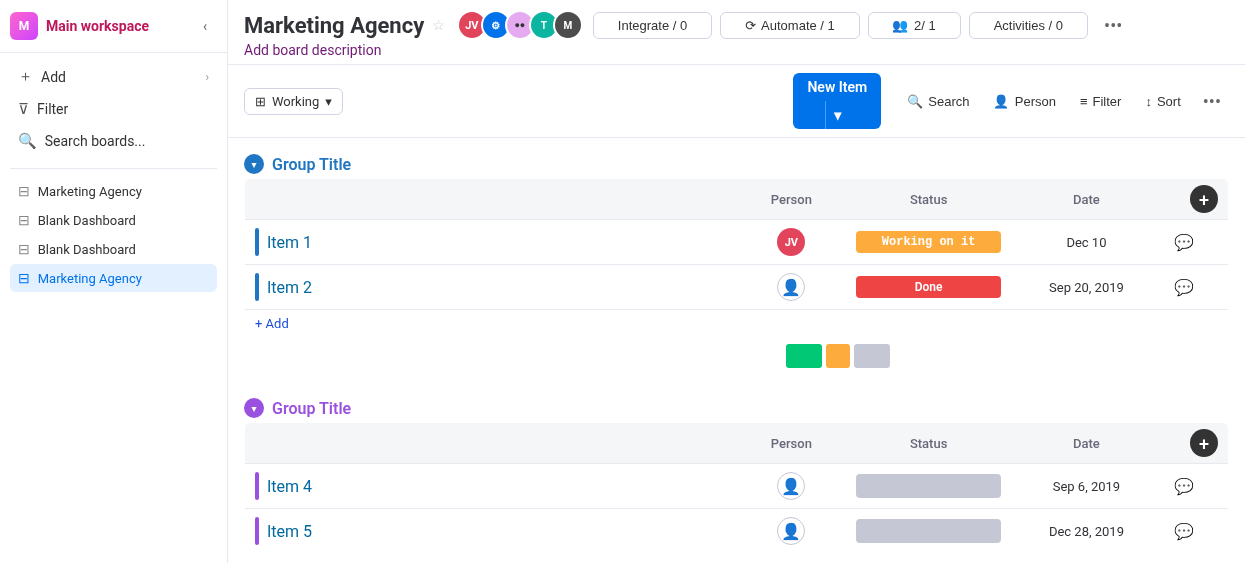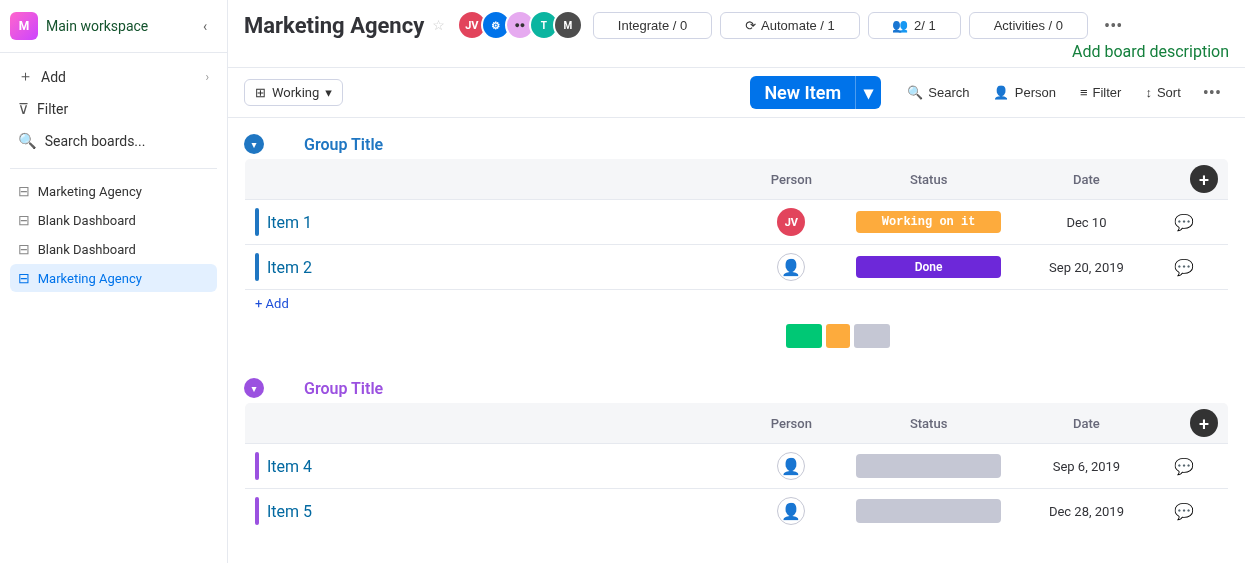--- a/index.html
+++ b/index.html
@@ -23,21 +23,21 @@
     }
     .workspace-avatar {
       width: 28px; height: 28px;
       background: linear-gradient(135deg, #ff66cc, #cc44ff);
       border-radius: 6px;
       display: flex; align-items: center; justify-content: center;
       color: #fff; font-weight: 700; font-size: 12px;
       margin-right: 8px;
     }
     .workspace-name {
-      font-weight: 400; font-size: 14px; color: #14532d; flex: 1;
+      font-weight: 700; font-size: 14px; color: #be185d; flex: 1;
     }
     .collapse-btn {
       width: 24px; height: 24px;
       display: flex; align-items: center; justify-content: center;
       cursor: pointer; color: #666; font-size: 14px;
     }
     .sidebar-actions {
       padding: 8px 10px;
       display: flex;
       flex-direction: column;
@@ -119,24 +119,24 @@
       padding: 8px 16px;
       border-bottom: 1px solid #e6e9ef;
       gap: 8px;
     }
     .view-selector {
       display: flex; align-items: center; gap: 6px;
       padding: 5px 10px; border: 1px solid #d0d4e4; border-radius: 6px;
       cursor: pointer; font-size: 13px; color: #333; background: #fff;
     }
     .new-item-btn {
-      display: flex; align-items: flex-start; gap: 0;
+      display: flex; align-items: center; gap: 0;
       background: #0073ea; color: #fff; border-radius: 6px;
-      font-size: 18px; font-weight: 600; cursor: pointer;
-      border: none; overflow: hidden; margin-left: auto;
+      font-size: 14px; font-weight: 600; cursor: pointer;
+      border: none; overflow: hidden; margin-left: auto; flex-direction: column;
     }
     .new-item-main { padding: 6px 14px; }
     .new-item-caret {
       padding: 6px 8px;
       border-left: 1px solid rgba(255,255,255,0.3);
       display: flex; align-items: center;
     }
     .toolbar-right {
       display: flex; align-items: center; gap: 4px; margin-left: 8px;
     }
@@ -164,21 +164,21 @@
     }
     .group-toggle {
       width: 20px; height: 20px;
       border-radius: 50%; border: none;
       display: flex; align-items: center; justify-content: center;
       cursor: pointer; font-size: 10px; color: #fff;
     }
     .group-toggle-blue { background: #1f76c2; }
     .group-toggle-purple { background: #9b51e0; }
     .group-title {
-      font-size: 16px; font-weight: 600; margin-left: 32px;
+      font-size: 16px; font-weight: 600;
     }
     .group-title-blue { color: #1f76c2; }
     .group-title-purple { color: #9b51e0; }
 
     
     .group-table {
       width: 100%;
       border-collapse: collapse;
       border: 1px solid #e6e9ef;
       border-radius: 6px;
@@ -242,21 +242,21 @@
     .person-avatar-empty {
       border: 1.5px solid #c5c7d4; color: #c5c7d4; background: transparent; font-size: 16px;
     }
 
     .status-badge {
       padding: 4px 8px; border-radius: 4px;
       font-size: 12px; font-weight: 600; color: #fff;
       text-align: center; display: block; margin: 0 auto; width: 100%;
     }
     .status-working { background: #fdab3d; font-family: Liberation Mono, monospace; }
-    .status-done { background: #6d28d9; }
+    .status-done { background: #ef4444; }
     .status-empty { background: #c5c7d4; min-height: 24px; }
 
     .date-text { font-size: 13px; color: #323338; text-align: center; }
 
     .add-row {
       background: #fff;
     }
     .add-cell {
       padding: 6px 10px;
       font-size: 13px; color: #1d4ed8; cursor: pointer;
@@ -277,21 +277,21 @@
     }
     .summary-block {
       height: 24px; border-radius: 3px;
     }
     .summary-green { background: #00c875; width: 36px; }
     .summary-orange { background: #fdab3d; width: 24px; }
     .summary-gray { background: #c5c7d4; width: 36px; }
 
     
     .board-desc {
-      font-size: 16px; color: #15803d; padding-bottom: 6px; text-align: right;
+      font-size: 14px; color: #701a75; padding-bottom: 6px;
     }
     .board-header-top {
       display: flex; align-items: center; gap: 0;
     }
   </style>
 </head>
 <body>
 
 <div id="sidebar">
   <div class="sidebar-header">

